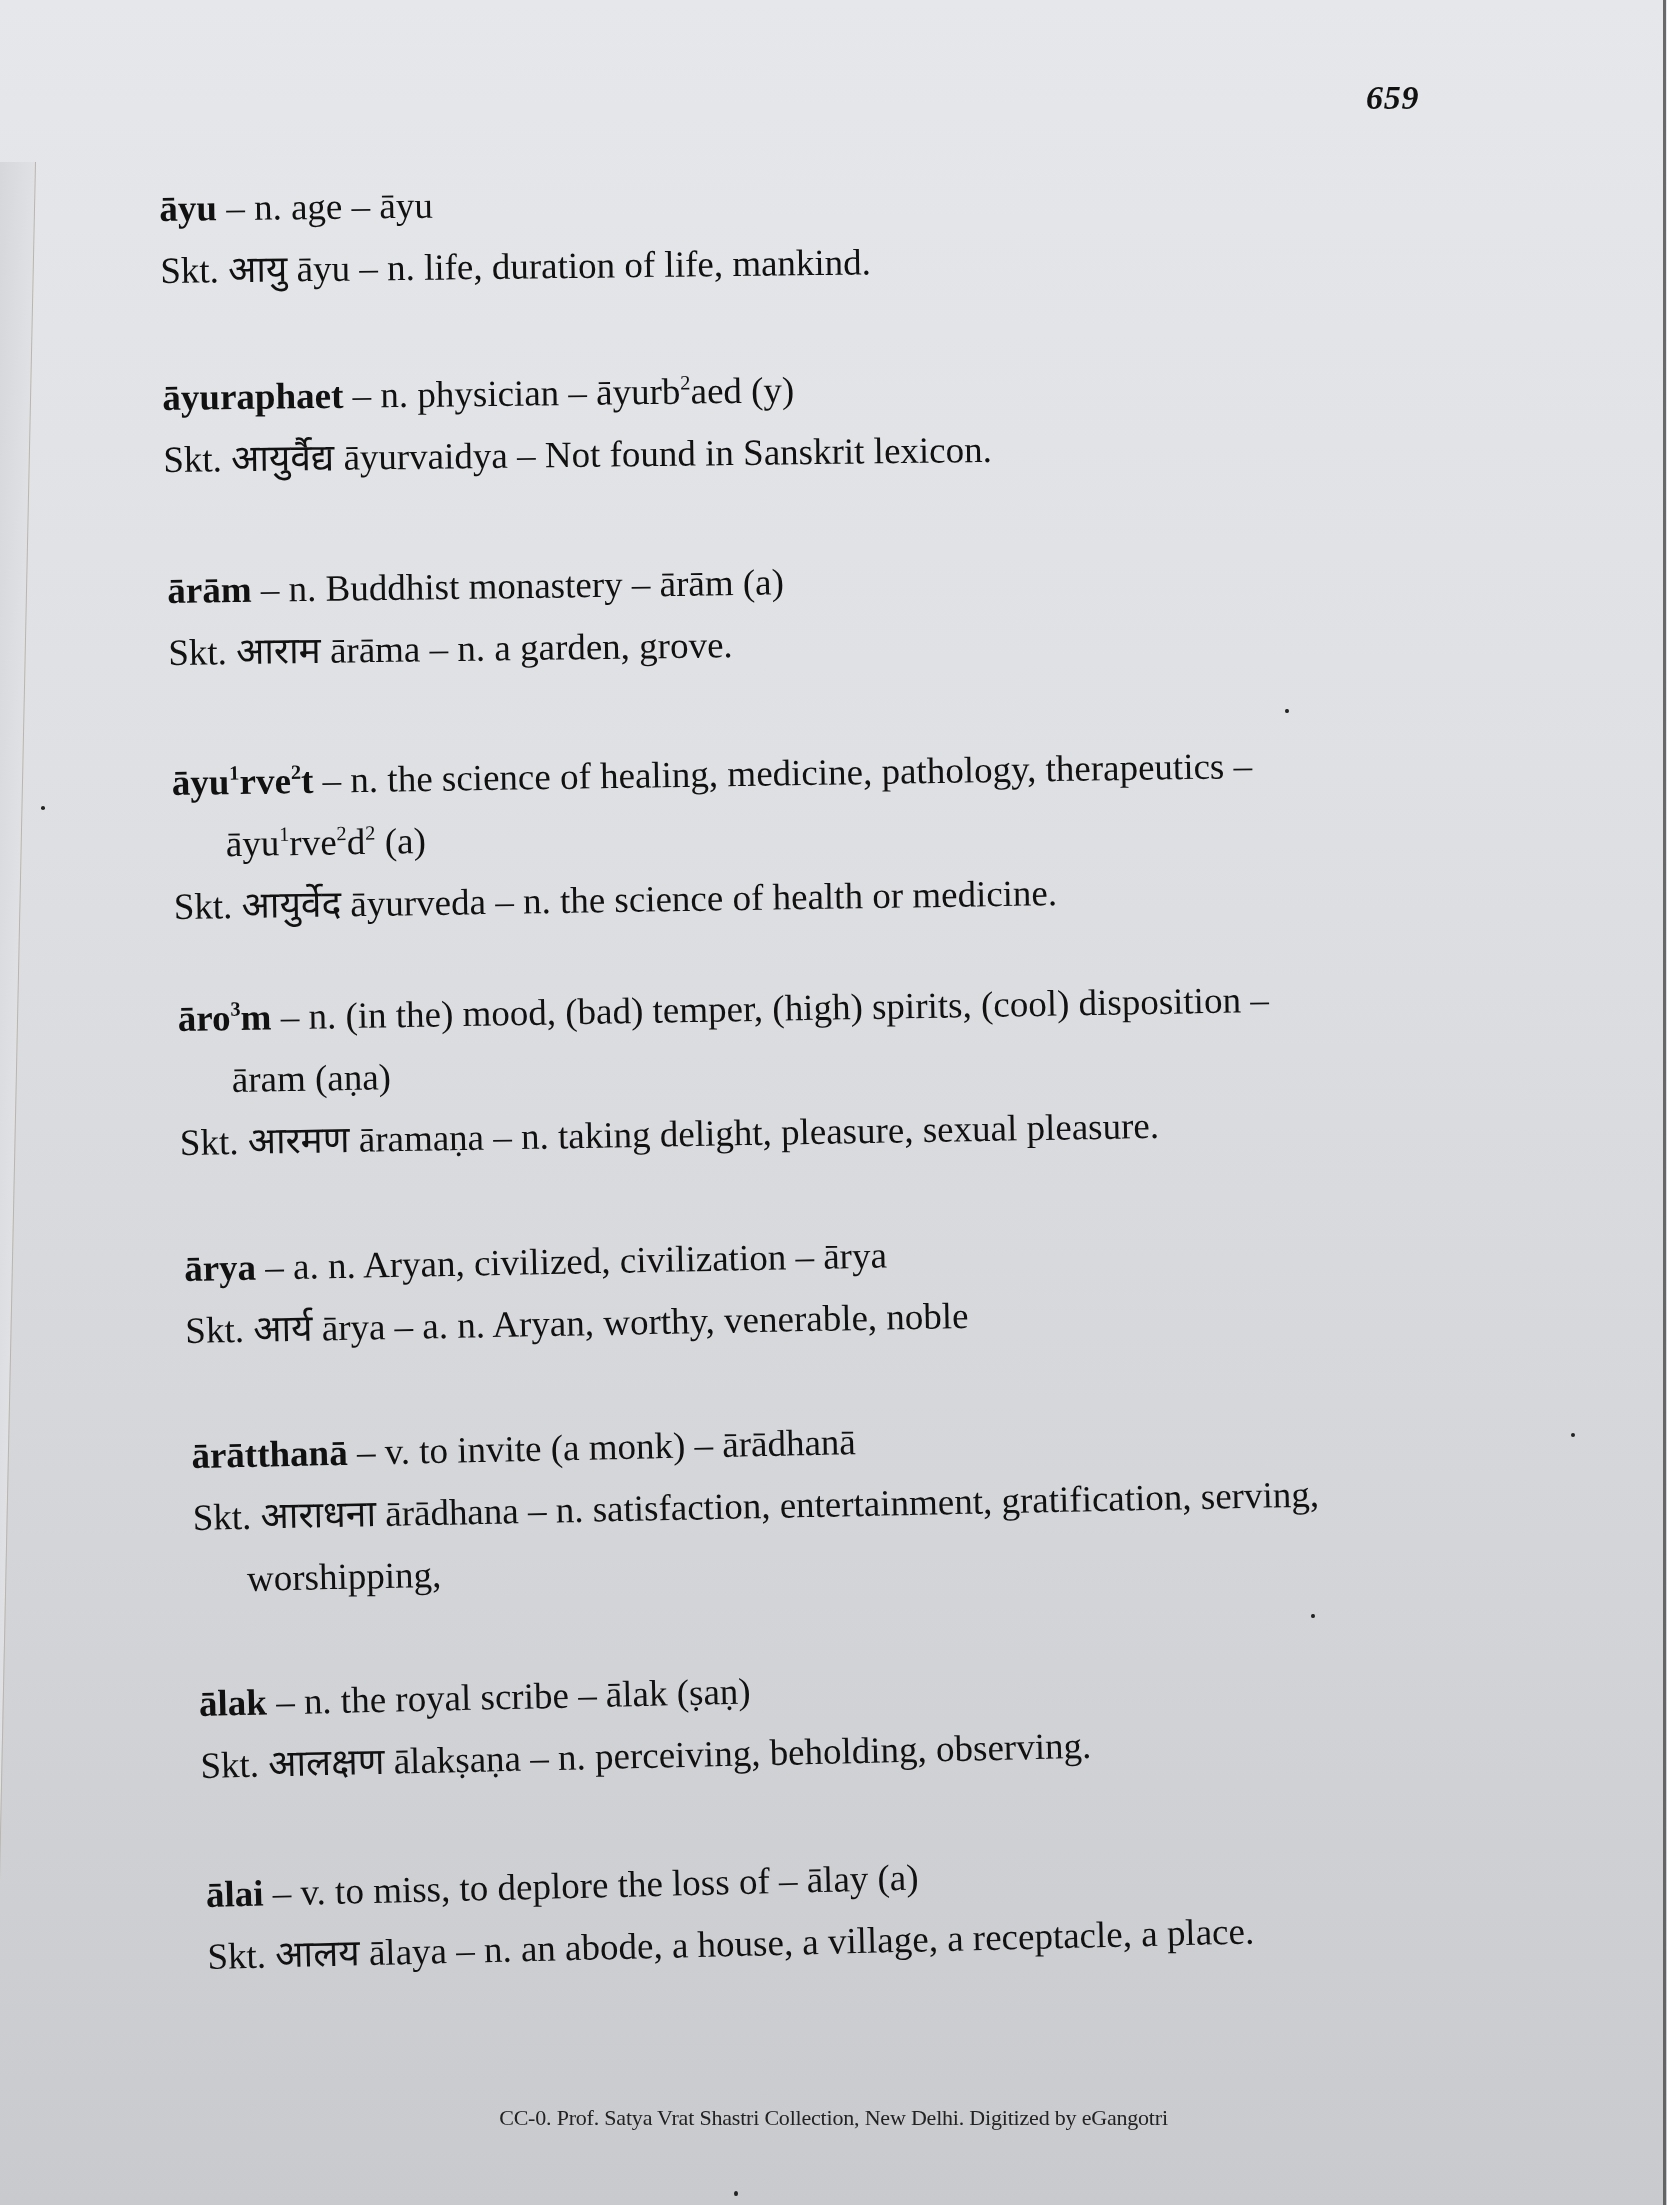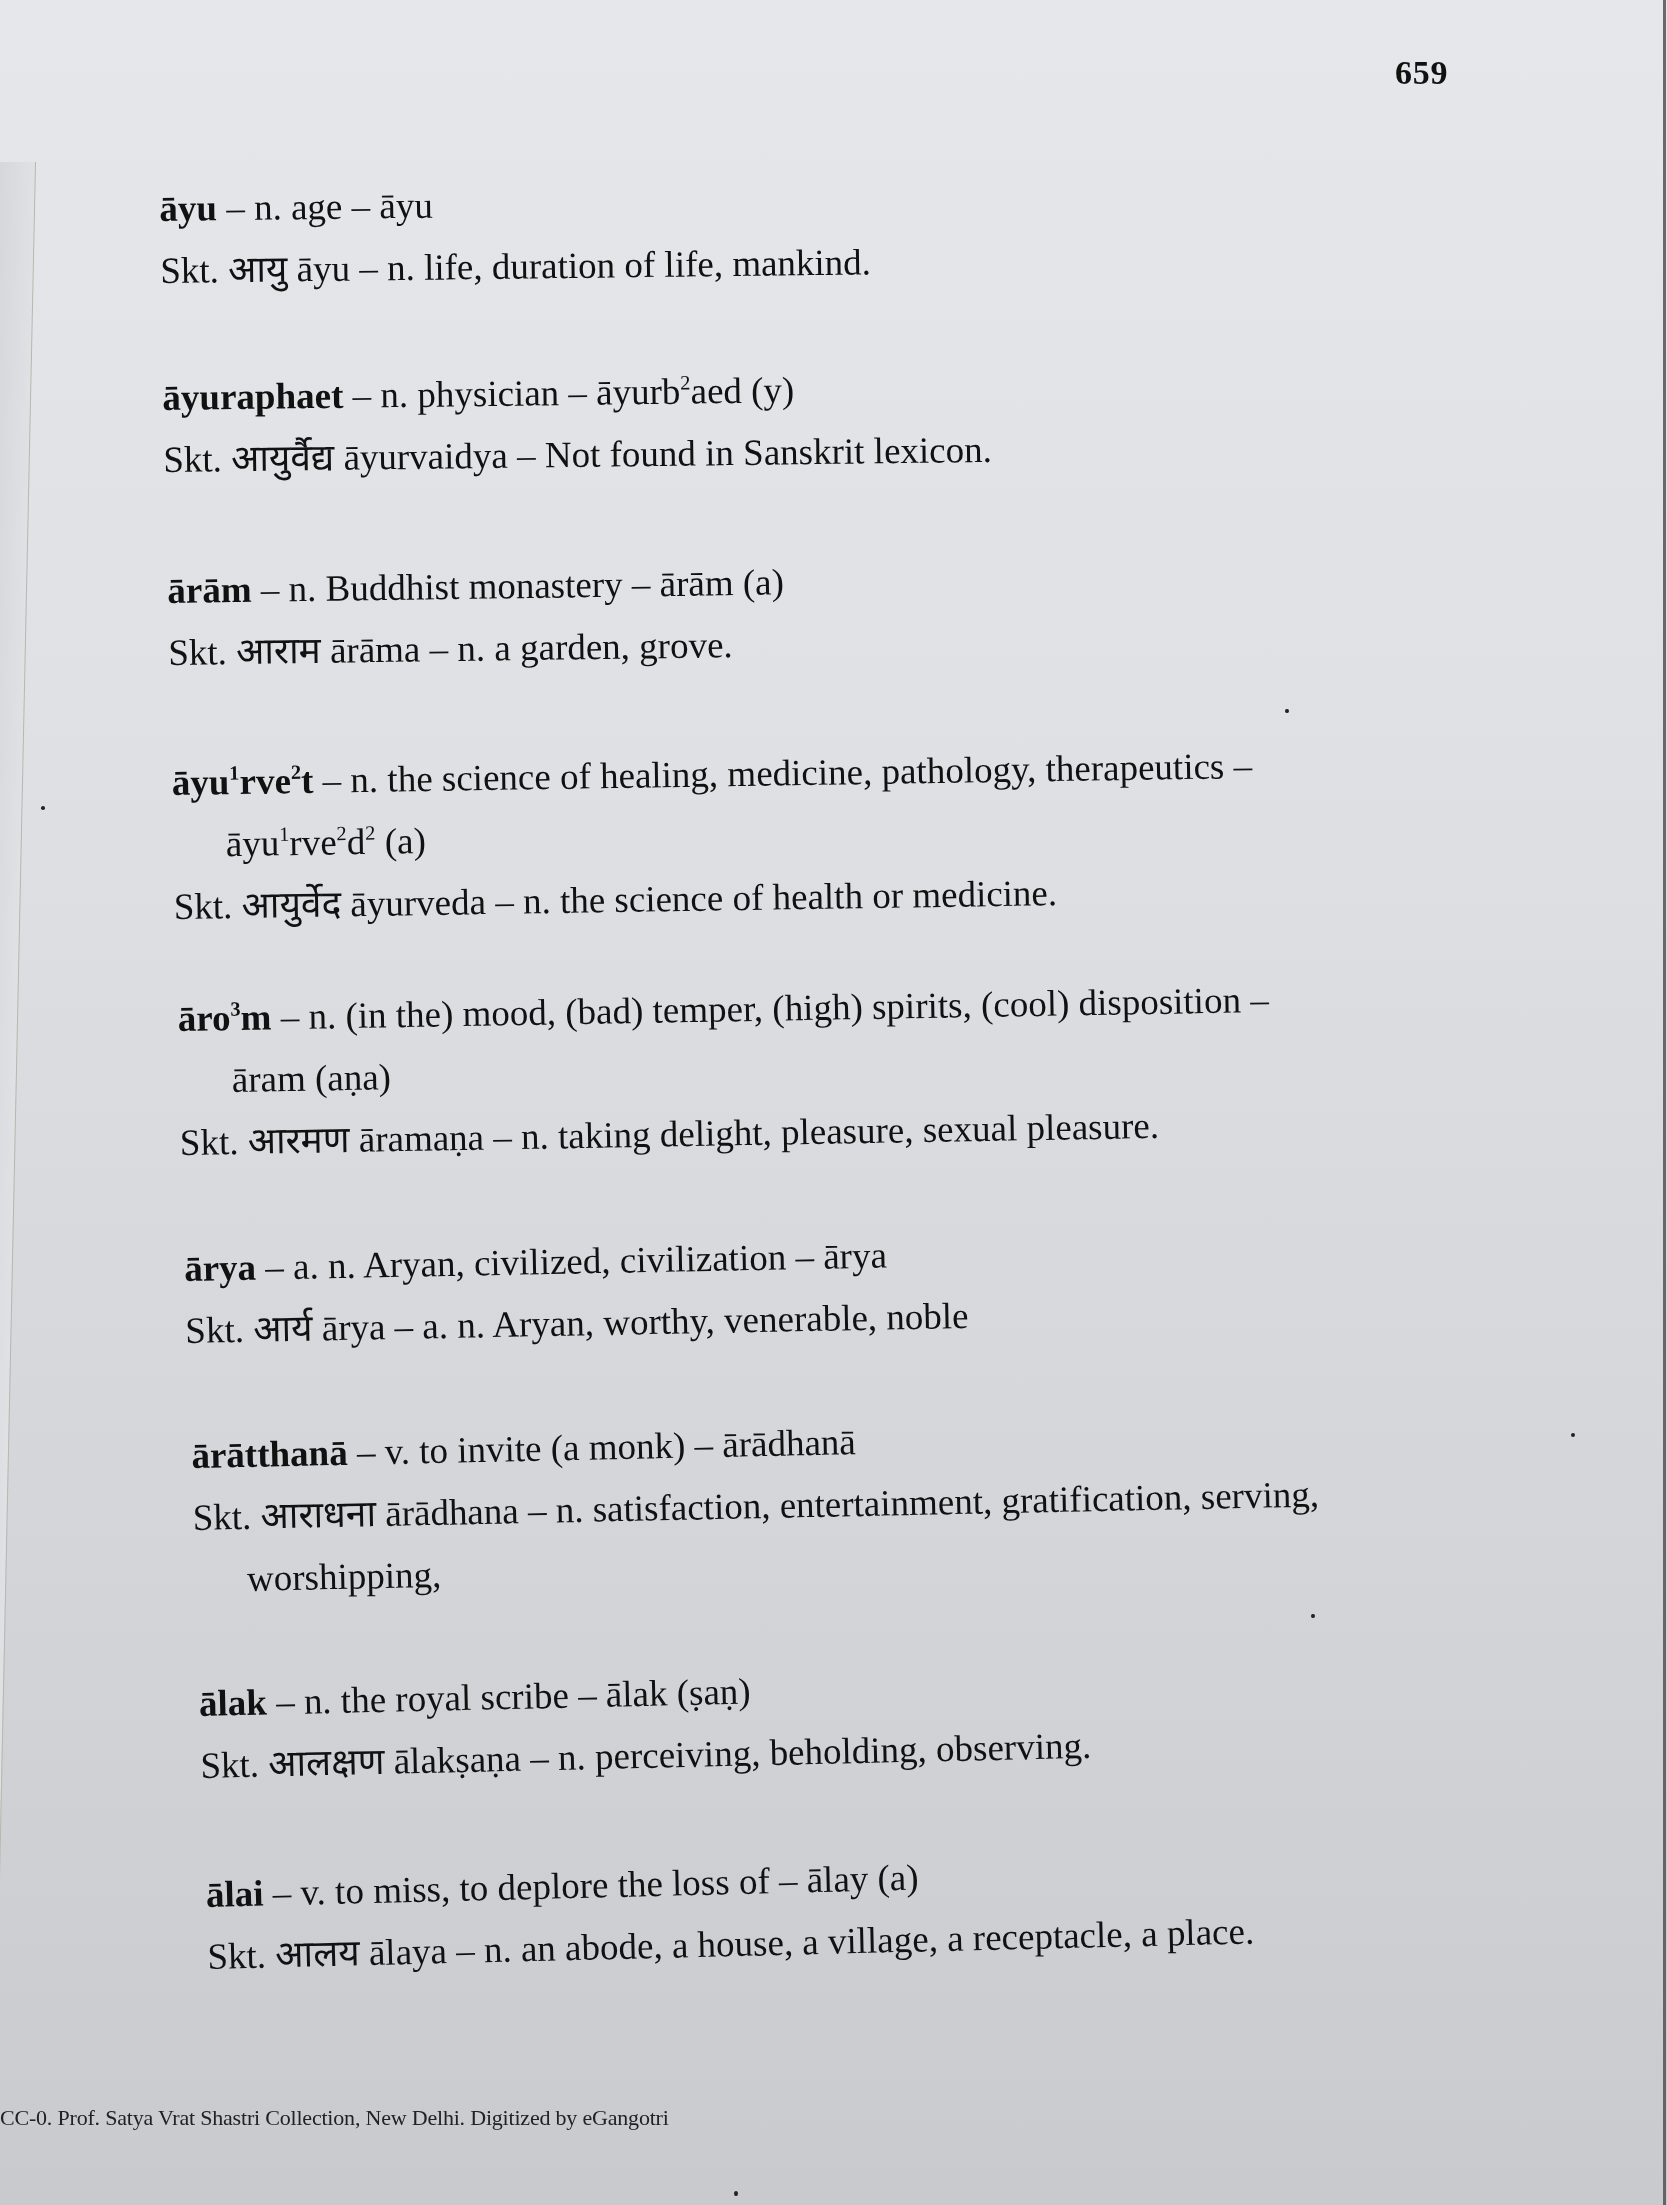--- a/index.html
+++ b/index.html
@@ -33,25 +33,25 @@
     .page-edge-right {
       position: absolute;
       right: 1.5px; top: 0;
       width: 2.9px; height: 2205px;
       background: #4a4a4a;
       opacity: 0.8;
     }
     .page-number {
       position: absolute;
       left: 1366px;
-      top: 54px;
+      top: 79px;
       font-size: 34px;
+      font-style: italic;
       font-weight: bold;
       letter-spacing: 0.7px;
-      margin-left: 29px;
     }
     .entries {
       position: absolute;
       left: 0; top: 0;
       width: 1667px; height: 1975px;
     }
     .entry {
       position: absolute;
       font-size: 37px;
       line-height: 1.0;
@@ -71,21 +71,21 @@
     sup {
       font-size: 0.55em;
       line-height: 0;
       vertical-align: 0.7em;
     }
     .footer-credit {
       position: absolute;
       left: 0;
       width: 1667px;
       top: 2105px;
-      text-align: left;
+      text-align: center;
       font-size: 22px;
       color: #222;
       letter-spacing: -0.2px;
     }
     .specks span {
       position: absolute;
       background: #222;
       border-radius: 50%;
     }
   </style>

